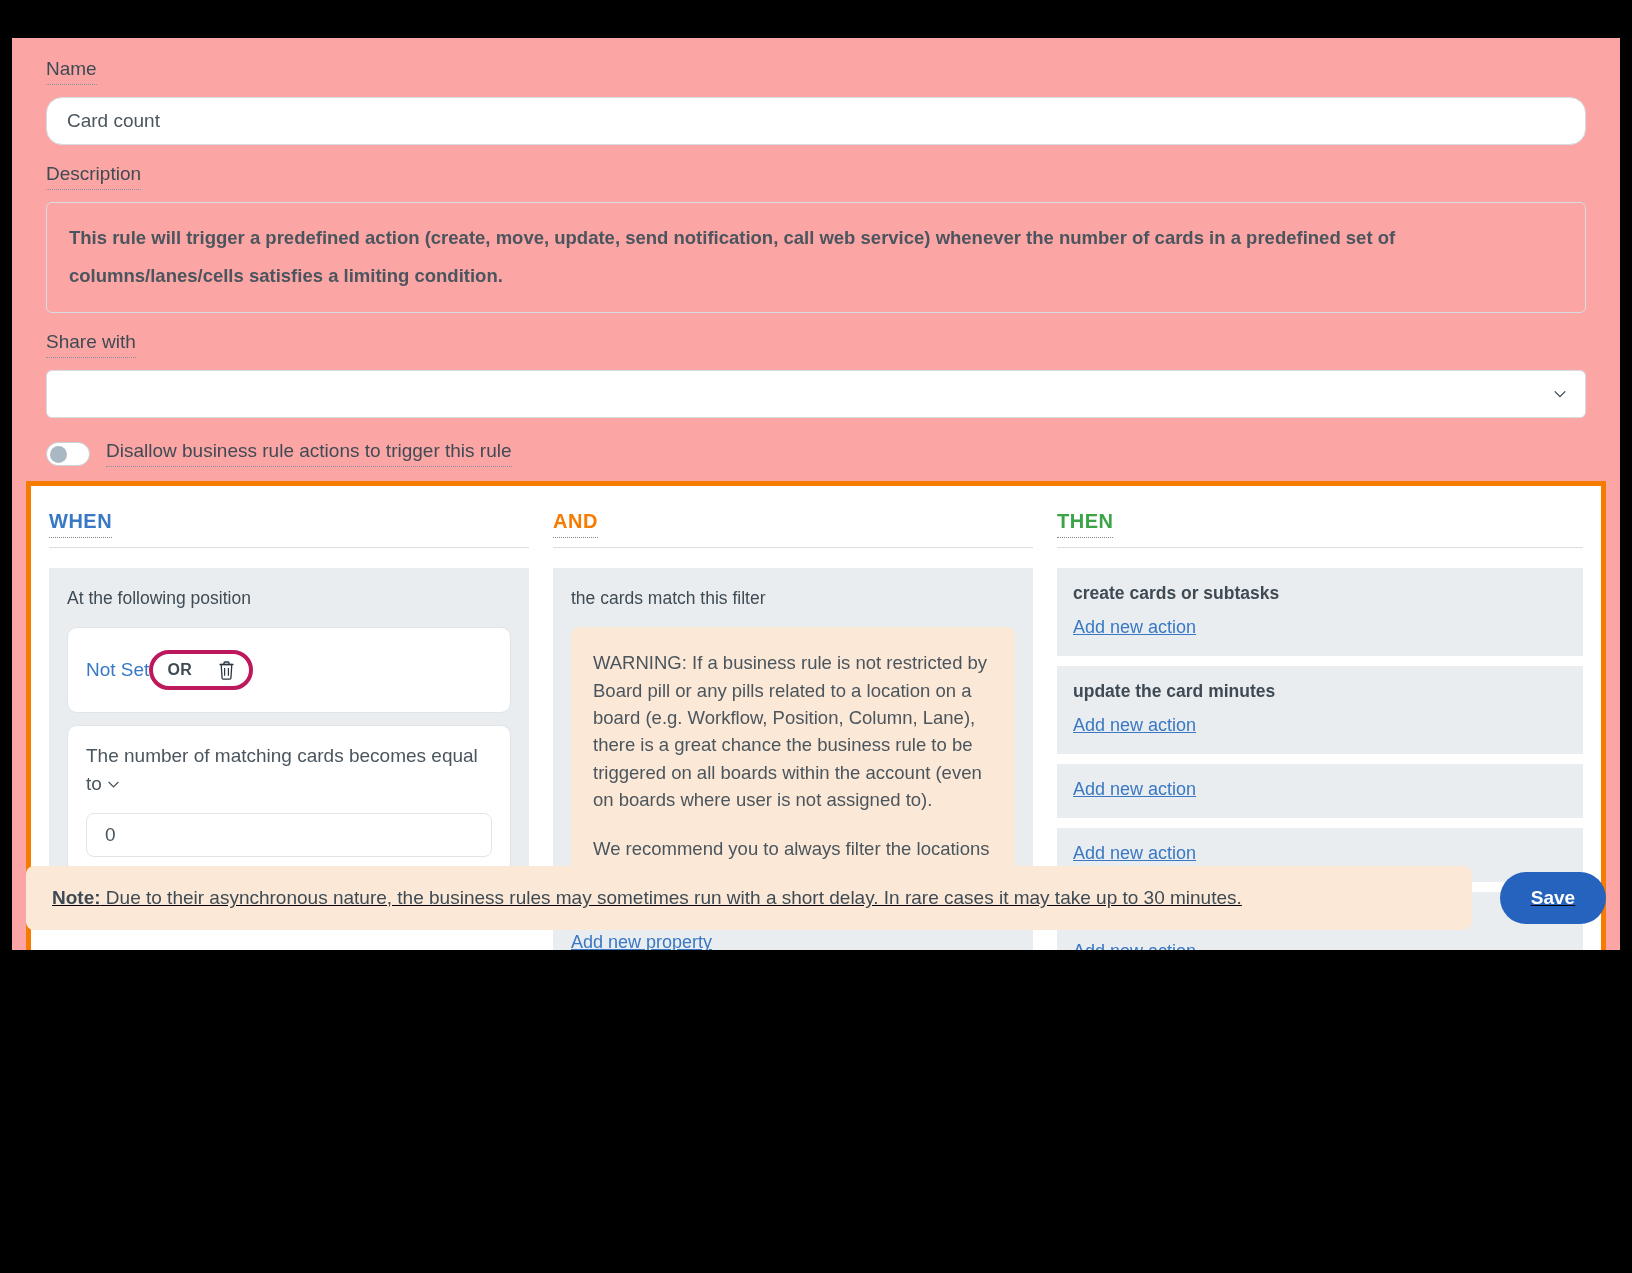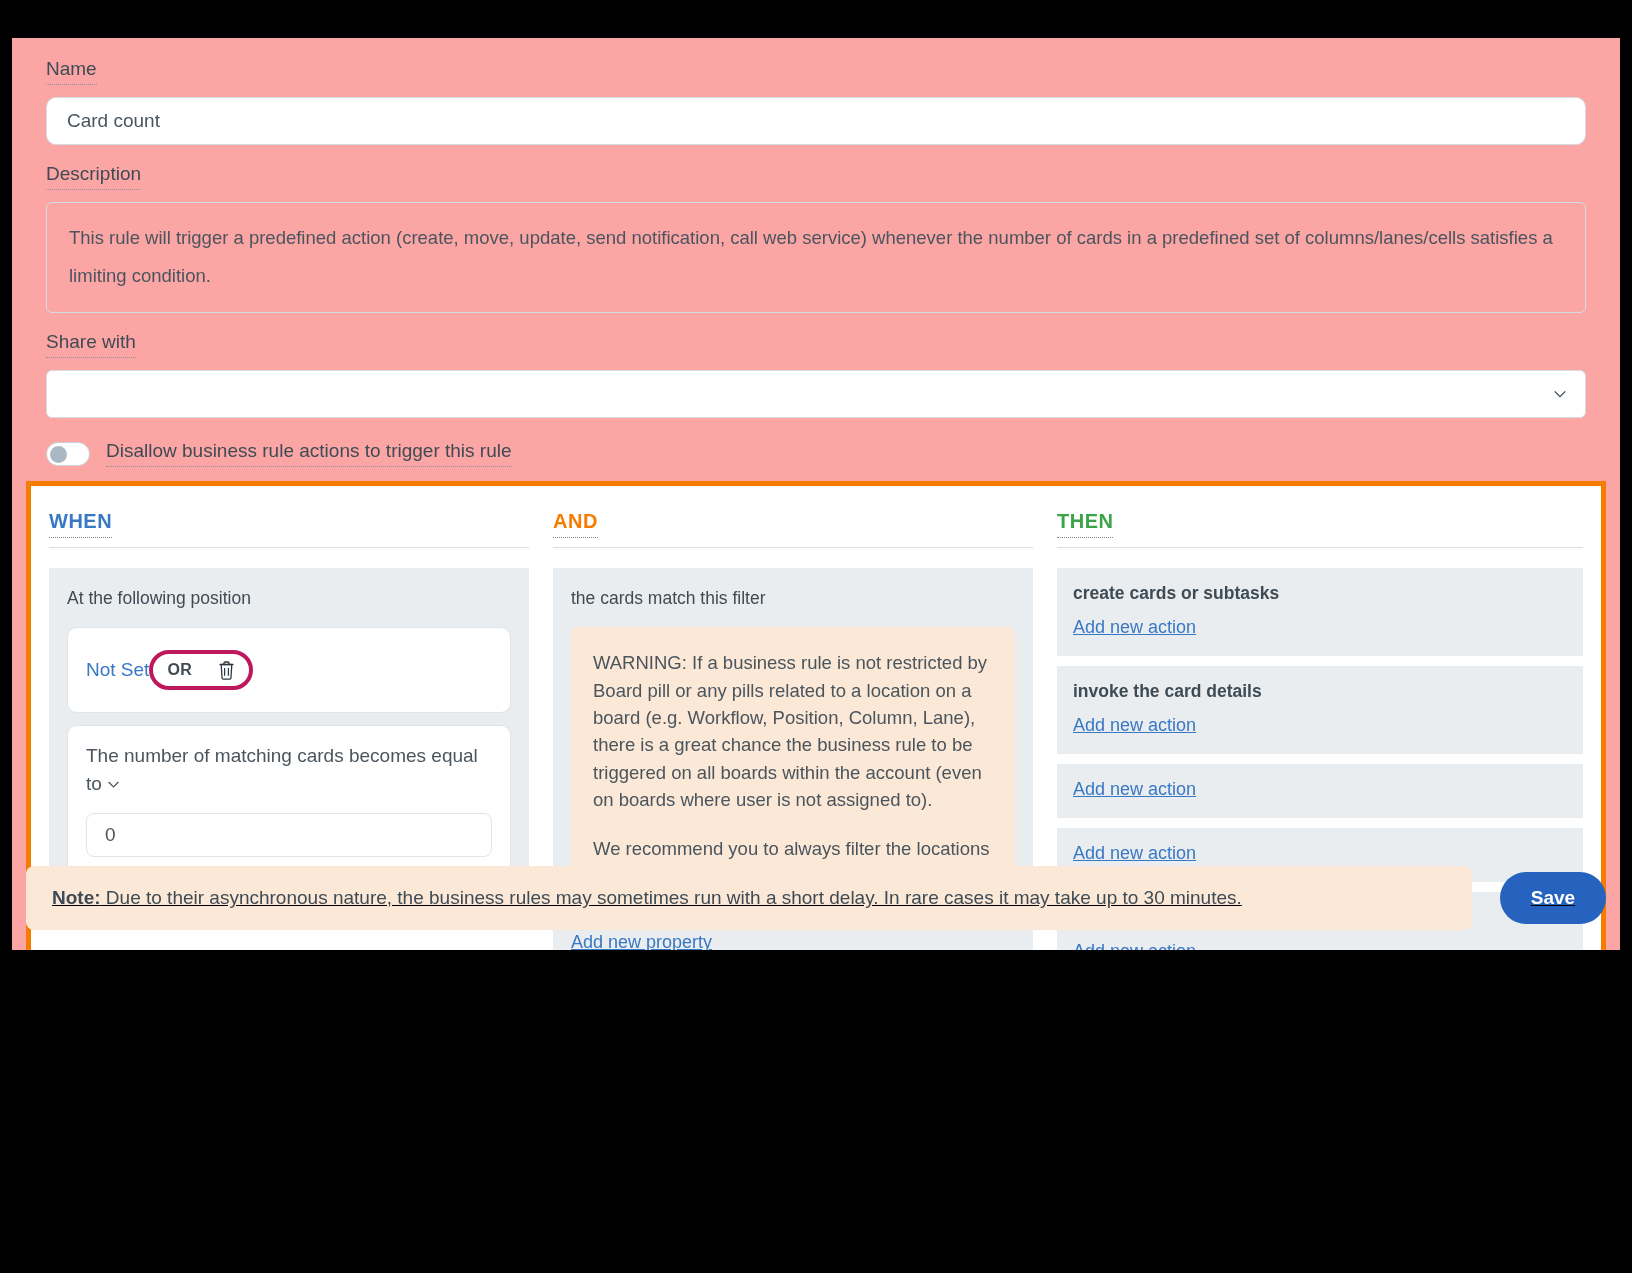--- a/index.html
+++ b/index.html
@@ -28,37 +28,38 @@
     border-bottom: 1px dotted #8a949c;
     display: inline-block;
     padding-bottom: 3px;
     margin-bottom: 12px;
     line-height: 1.2;
   }
   .text-input {
     width: 100%;
     height: 48px;
     border: 1px solid #d6dde2;
-    border-radius: 10px;
+    border-radius: 16px;
     background: #fff;
     font-size: 19px;
     color: #4a555e;
     padding: 0 20px;
     font-family: "Liberation Sans", sans-serif;
     line-height: 46px;
   }
   .desc-box {
     width: 100%;
     min-height: 100px;
     border: 1px solid #d6dde2;
     border-radius: 6px;
     padding: 16px 20px 18px 22px;
     font-size: 18.5px;
     color: #4a555e;
     line-height: 2.05;
+    font-weight: bold;
   }
   .select-box {
     width: 100%;
     height: 48px;
     border: 1px solid #d6dde2;
     border-radius: 6px;
     background: #fff;
     position: relative;
   }
   .select-chevron {
@@ -329,21 +330,21 @@
           </div>
         </div>
       </div>
 
       <div class="col col-then">
         <div class="col-head then">THEN</div>
         <div class="col-rule"></div>
 
         <div id="then-actions">
             <div class="action-card"><div class="action-title">create cards or subtasks</div><span class="link">Add new action</span></div>
-            <div class="action-card"><div class="action-title">invoke the card details</div><span class="link">Add new action</span></div>
+            <div class="action-card"><div class="action-title">update the card minutes</div><span class="link">Add new action</span></div>
             <div class="action-card"><span class="link">Add new action</span></div>
             <div class="action-card"><span class="link">Add new action</span></div>
             <div class="action-card"><div class="action-title">invoke web service</div><span class="link">Add new action</span></div>
           </div>
       </div>
 
     </div>
   </div>
 
   <div class="footer">

